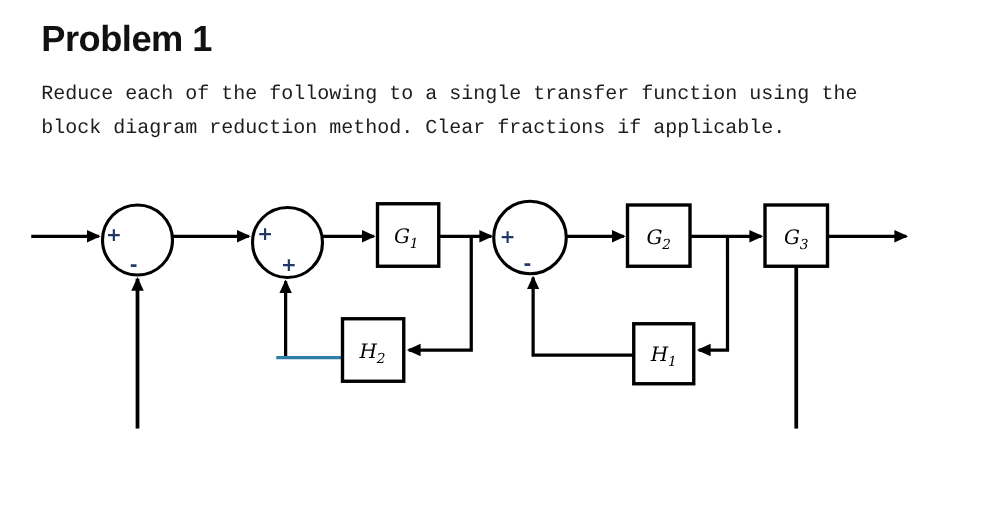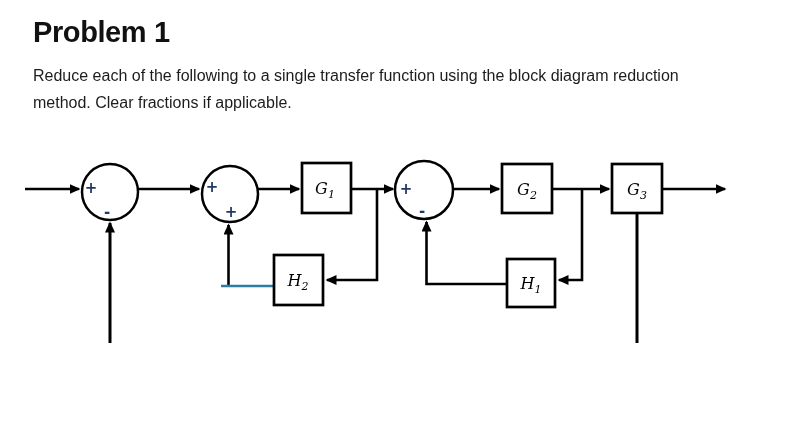--- a/index.html
+++ b/index.html
@@ -26,21 +26,21 @@
   #instructions {
     position: absolute;
     left: 33px;
     top: 62px;
     margin: 0;
     width: 660px;
     font-size: 16px;
     line-height: 27px;
     font-weight: 400;
     color: #1c1c1c;
-    font-family: Liberation Sans, sans-serif;
+    font-family: Liberation Mono, monospace;
   }
   #diagram-svg {
     position: absolute;
     left: 0;
     top: 0;
     width: 785px;
     height: 421px;
   }
   .wire { fill: none; stroke-width: 2.6; stroke-linejoin: miter; }
   .wire-thick { stroke-width: 3; }

